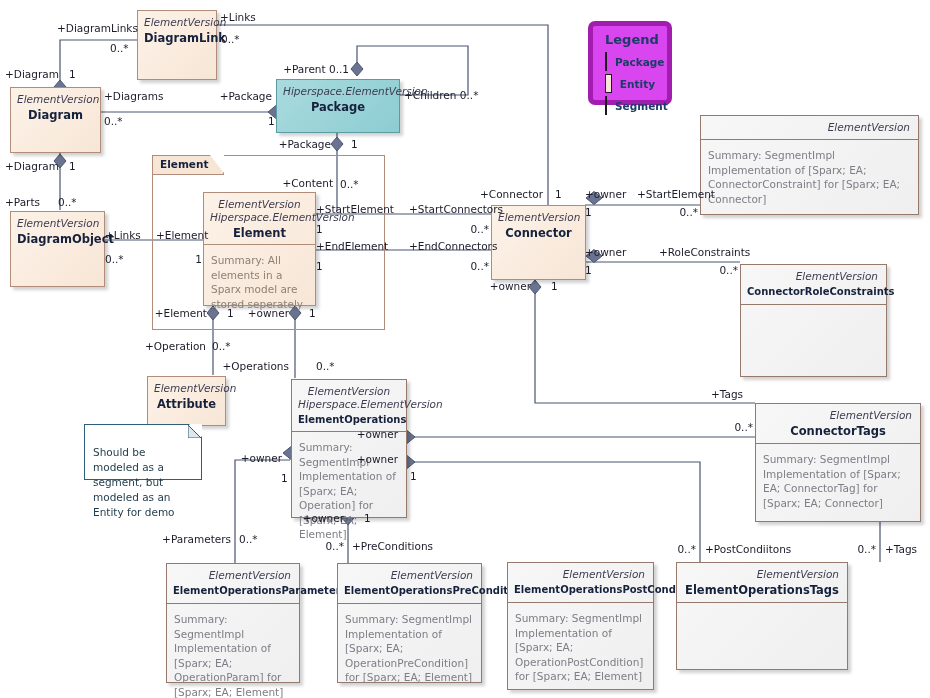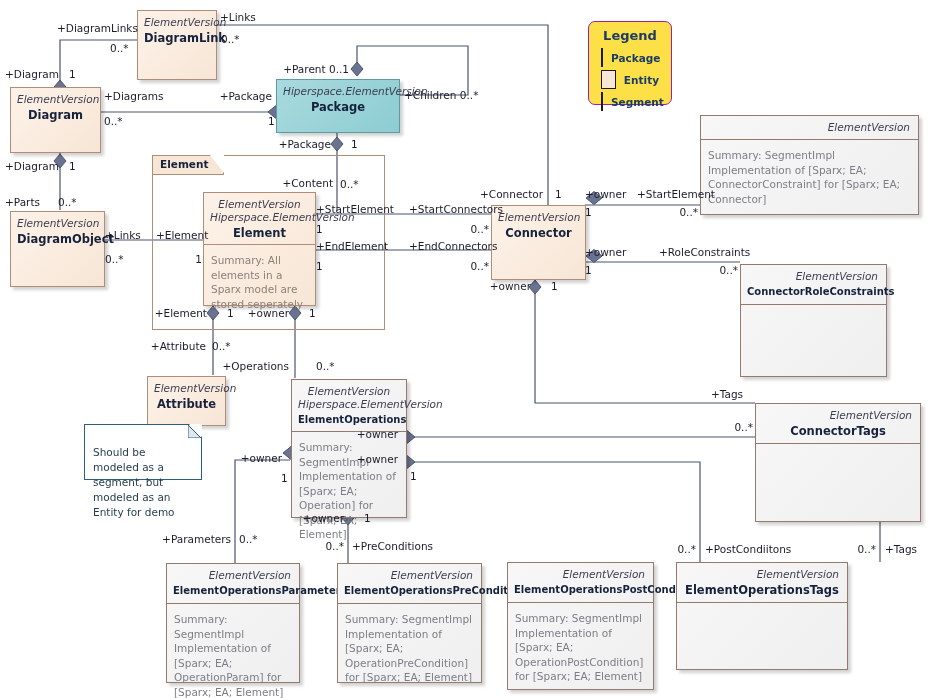--- a/index.html
+++ b/index.html
@@ -33,21 +33,21 @@
                   border-top:18px solid #ffffff;border-left:14px solid transparent;}
 
   
   .note{position:absolute;box-sizing:border-box;background:#ffffff;border:1px solid #2e5f78;
         font-size:10.5px;color:#1f3a4a;line-height:15px;padding:20px 8px;}
   .note:after{content:"";position:absolute;right:-1px;top:-1px;width:0;height:0;
               border-top:13px solid #ffffff;border-left:13px solid transparent;}
   .notefold{position:absolute;right:0;top:0;width:13px;height:13px;}
 
   
-  .legend{position:absolute;box-sizing:border-box;background:#fde047;border:1px solid #a21caf;
+  .legend{position:absolute;box-sizing:border-box;background:#d946ef;border:5px solid #a21caf;
           border-radius:7px;padding:6px 12px 9px;}
   .legend-title{font-size:13px;font-weight:bold;color:#1b3c66;text-align:center;margin-bottom:5px;}
   .legend-row{display:flex;align-items:center;gap:8px;margin:3px 0;}
   .swatch{width:21px;height:19px;border:1.5px solid #1a1a1a;box-sizing:border-box;}
   .legend-label{font-size:10.5px;color:#1b3c66;font-weight:bold;}
 
   .lbl{position:absolute;font-size:10.5px;color:#1b1b2a;white-space:nowrap;line-height:12px;}
   .lbl.r{transform:translateX(-100%);}
 </style>
 </head>
@@ -214,20 +214,21 @@
     </div>
     <div class="sep"></div>
   </div>
 
   <div class="node seg" style="left:755px;top:403px;width:166px;height:119px;">
     <div class="nhead">
       <div class="stereo">ElementVersion</div>
       <div class="nname">ConnectorTags</div>
     </div>
     <div class="sep"></div>
+    <div class="nbody">Summary: SegmentImpl Implementation of [Sparx; EA; ConnectorTag] for [Sparx; EA; Connector]</div>
   </div>
 
   <div class="node seg" style="left:166px;top:563px;width:134px;height:120px;">
     <div class="nhead">
       <div class="stereo">ElementVersion</div>
       <div class="nname sm">ElementOperationsParameters</div>
     </div>
     <div class="sep"></div>
     <div class="nbody">Summary: SegmentImpl Implementation of [Sparx; EA; OperationParam] for [Sparx; EA; Element]</div>
   </div>
@@ -322,21 +323,21 @@
   <div class="lbl" style="left:585px;top:246px;">+owner</div>
   <div class="lbl" style="left:585px;top:264px;">1</div>
   <div class="lbl" style="left:659px;top:246px;">+RoleConstraints</div>
   <div class="lbl r" style="left:738px;top:264px;">0..*</div>
   <div class="lbl r" style="left:531px;top:280px;">+owner</div>
   <div class="lbl" style="left:551px;top:280px;">1</div>
   <div class="lbl" style="left:711px;top:388px;">+Tags</div>
   <div class="lbl r" style="left:753px;top:421px;">0..*</div>
   <div class="lbl r" style="left:207px;top:307px;">+Element</div>
   <div class="lbl" style="left:227px;top:307px;">1</div>
-  <div class="lbl r" style="left:206px;top:340px;">+Attribute</div>
+  <div class="lbl r" style="left:206px;top:340px;">+Operation</div>
   <div class="lbl" style="left:212px;top:340px;">0..*</div>
   <div class="lbl r" style="left:289px;top:307px;">+owner</div>
   <div class="lbl" style="left:309px;top:307px;">1</div>
   <div class="lbl r" style="left:289px;top:360px;">+Operations</div>
   <div class="lbl" style="left:316px;top:360px;">0..*</div>
   <div class="lbl r" style="left:282px;top:452px;">+owner</div>
   <div class="lbl" style="left:281px;top:472px;">1</div>
   <div class="lbl r" style="left:231px;top:533px;">+Parameters</div>
   <div class="lbl" style="left:239px;top:533px;">0..*</div>
   <div class="lbl r" style="left:344px;top:512px;">+owner</div>

